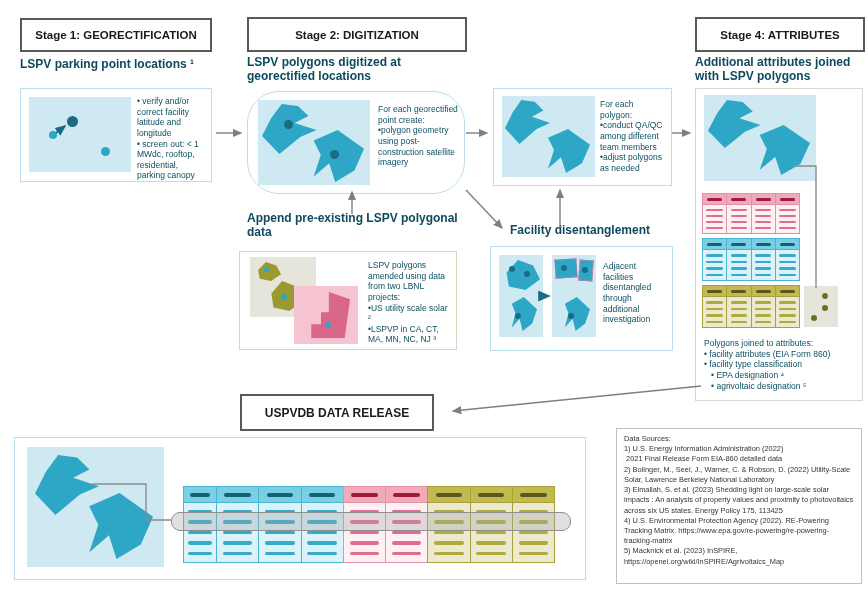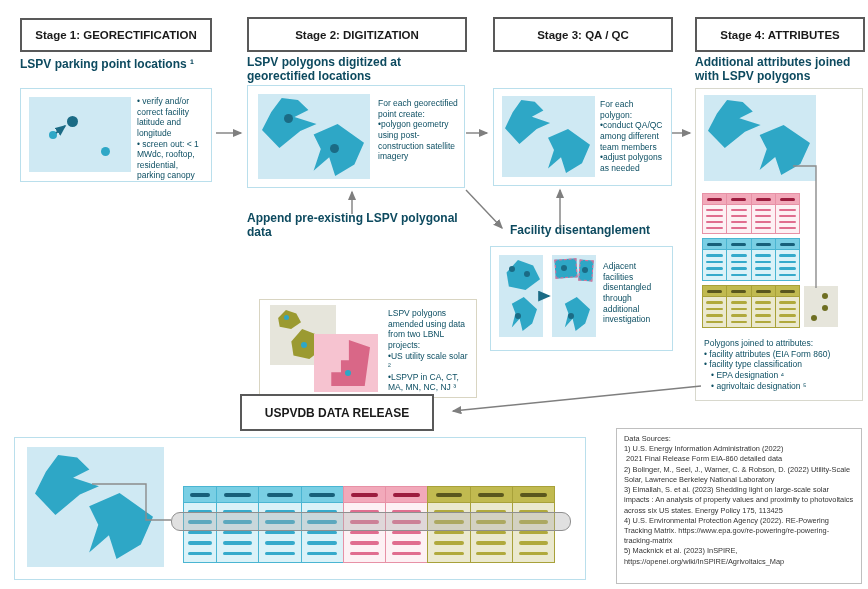--- a/index.html
+++ b/index.html
@@ -40,42 +40,39 @@
 <body>
 
 <div id="canvas">
 
   <div class="stagebox" style="left:20px;top:18px;width:188px;height:30px;">
       <span>Stage 1: GEORECTIFICATION</span>
     </div>
   <div class="stagebox" style="left:247px;top:17px;width:216px;height:31px;">
       <span>Stage 2: DIGITIZATION</span>
     </div>
-  <div class="stagebox" style="left:493px;top:17px;width:176px;height:31px;">
-      <span>Stage 3: QA / QC</span>
-    </div>
   <div class="stagebox" style="left:695px;top:17px;width:166px;height:31px;">
       <span>Stage 4: ATTRIBUTES</span>
     </div>
 
   <div class="subtitle" style="left:20px;top:58px;width:215px;">LSPV parking point locations ¹</div>
   <div class="subtitle" style="left:247px;top:56px;width:222px;">LSPV polygons digitized at georectified locations</div>
   <div class="subtitle" style="left:695px;top:56px;width:172px;">Additional attributes joined with LSPV polygons</div>
 
   <div class="panel" style="left:20px;top:88px;width:190px;height:92px;">
     <div class="map" style="left:8px;top:8px;width:102px;height:75px;">
       <div class="dot lt" style="left:20px;top:34px;width:8px;height:8px;"></div>
       <div class="dot" style="left:38px;top:19px;width:11px;height:11px;"></div>
       <div class="dot lt" style="left:72px;top:50px;width:9px;height:9px;"></div>
     </div>
     <div class="note" style="left:116px;top:7px;width:68px;">• verify and/or correct facility latitude and longitude
 • screen out: &lt; 1 MWdc, rooftop, residential, parking canopy</div>
   </div>
 
-  <div class="panel" style="left:247px;top:85px;width:216px;height:101px;">
+  <div class="panel" style="left:247px;top:91px;width:216px;height:101px;border-radius:32px;">
     <div class="map" style="left:10px;top:8px;width:112px;height:85px;">
       <div class="poly pA" style="left:4px;top:4px;width:58px;height:50px;"></div>
       <div class="dot" style="left:26px;top:20px;width:9px;height:9px;"></div>
       <div class="poly pB" style="left:46px;top:30px;width:60px;height:52px;"></div>
       <div class="dot" style="left:72px;top:50px;width:9px;height:9px;"></div>
     </div>
     <div class="note" style="left:130px;top:12px;width:80px;">For each georectified point create:
 •polygon geometry using post-construction satellite imagery</div>
   </div>
 
@@ -238,21 +235,21 @@
       <div class="odot" style="left:7px;top:29px;"></div>
     </div>
     <div class="note" style="left:8px;top:249px;width:154px;white-space:pre-wrap;">Polygons joined to attributes:
 • facility attributes (EIA Form 860)
 • facility type classification
 &nbsp;&nbsp;&nbsp;• EPA designation ⁴
 &nbsp;&nbsp;&nbsp;• agrivoltaic designation ⁵</div>
   </div>
 
   <div class="subtitle" style="left:247px;top:212px;width:220px;">Append pre-existing LSPV polygonal data</div>
-  <div class="panel beigeb" style="left:259px;top:251px;width:216px;height:97px;margin-top:48px;">
+  <div class="panel beigeb" style="left:239px;top:251px;width:216px;height:97px;">
     <div class="beige" style="left:10px;top:5px;width:66px;height:60px;">
       <div class="olive-poly blob" style="left:5px;top:5px;width:26px;height:19px;"></div>
       <div class="dot lt" style="left:14px;top:10px;width:5px;height:5px;"></div>
       <div class="olive-poly blob" style="left:17px;top:24px;width:36px;height:30px;"></div>
       <div class="dot lt" style="left:31px;top:37px;width:6px;height:6px;"></div>
     </div>
     <div class="pinksq" style="left:54px;top:34px;width:64px;height:58px;">
       <div class="pink-poly stair" style="left:12px;top:6px;width:44px;height:46px;"></div>
       <div class="dot lt" style="left:31px;top:36px;width:6px;height:6px;"></div>
     </div>

